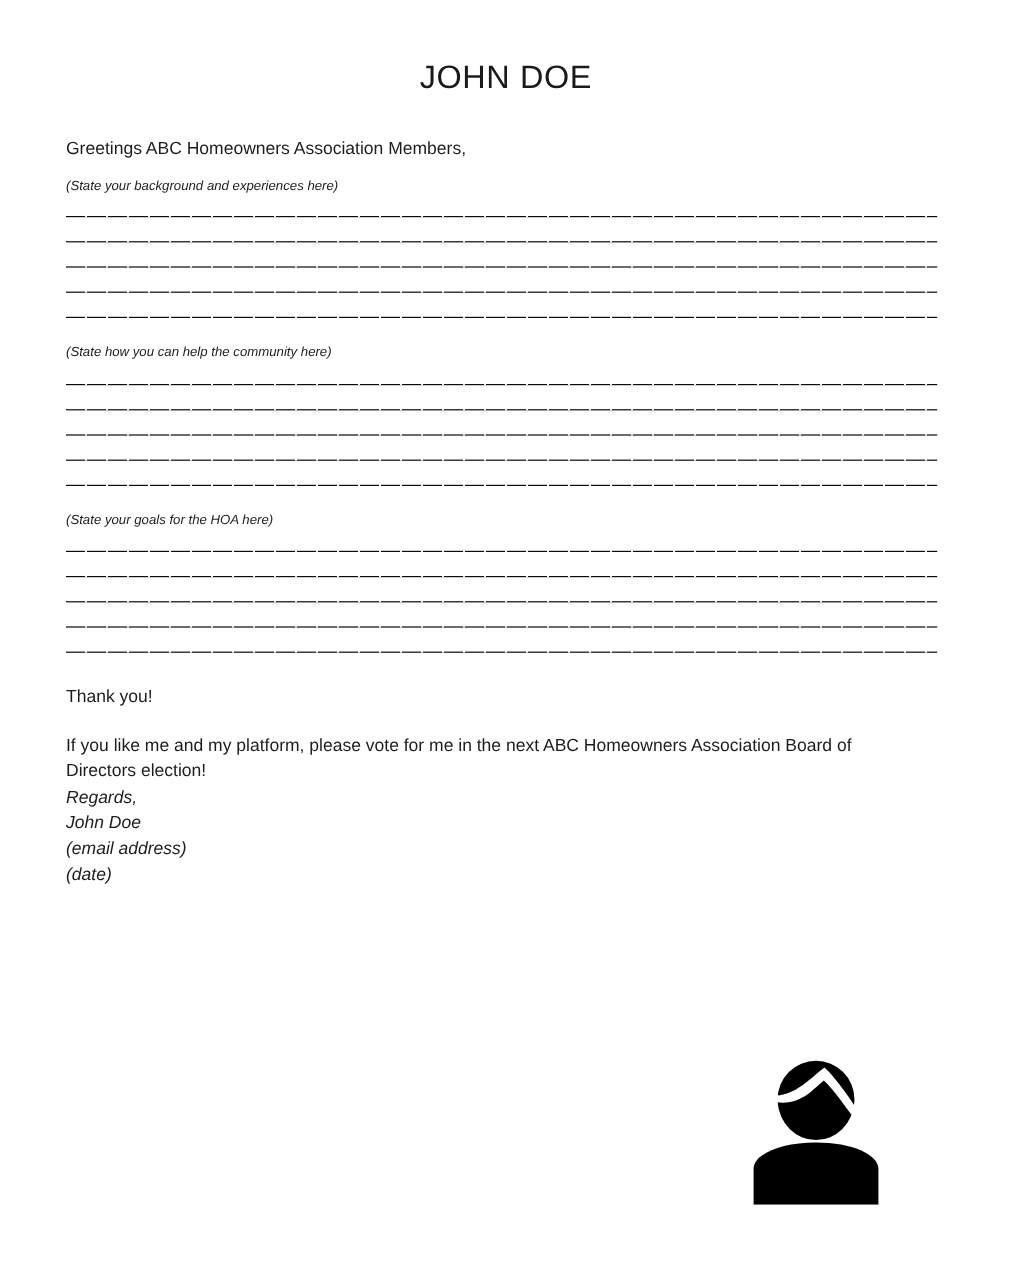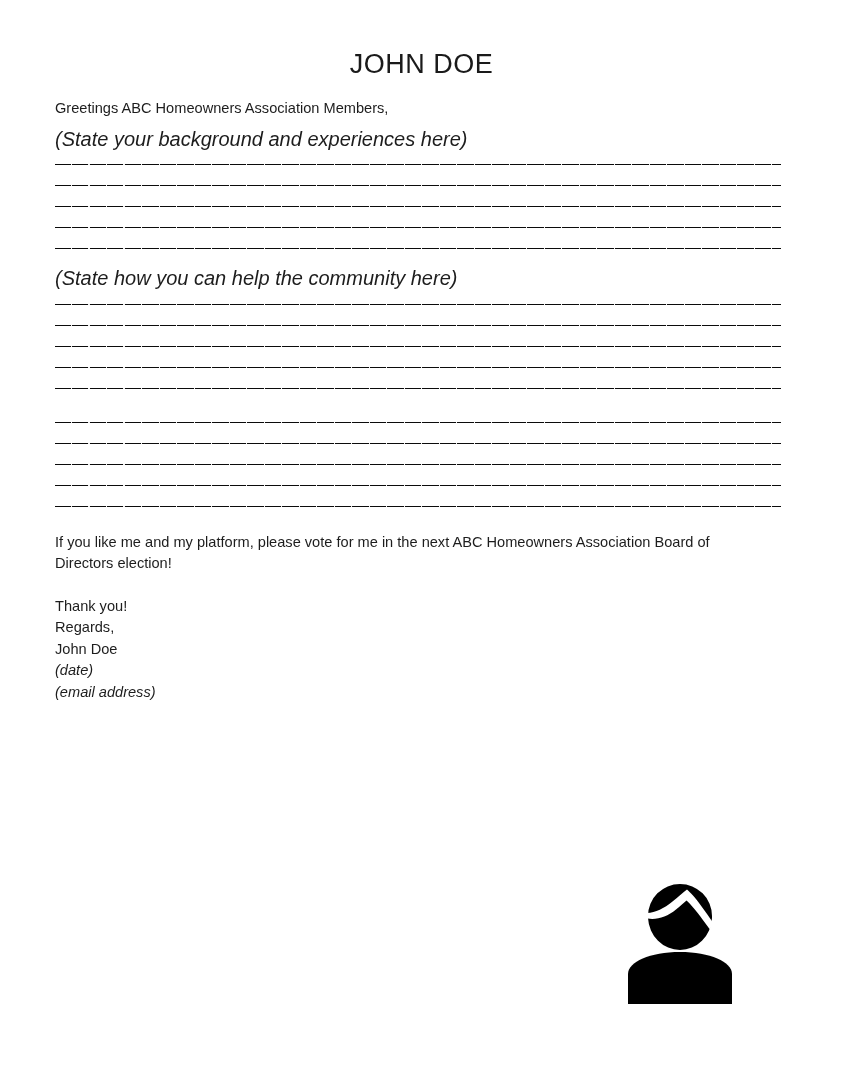--- a/index.html
+++ b/index.html
@@ -28,35 +28,35 @@
     font-weight: 400;
     letter-spacing: 0.5px;
     color: #1a1a1a;
     line-height: 1;
   }
 
   
   .body-wrap {
     position: absolute;
     left: 55px;
-    top: 98px;
+    top: 114px;
     width: 712px;
   }
 
   .para {
     font-size: 14.6px;
     line-height: 21.5px;
     color: #1d1d1d;
     margin: 0;
     white-space: pre-wrap;
   }
   .para.gap-before { margin-top: 21px; }
 
   .prompt {
-    font-size: 20px;
+    font-size: 11px;
     line-height: 21.5px;
     font-style: italic;
     color: #1d1d1d;
     margin: 0;
   }
 
   
   .lines {
     margin: 0;
     padding: 0;
@@ -96,20 +96,21 @@
   .section-block { margin-top: 13px; }
   .section-block.first { margin-top: 9px; }
 
   .after-lines { margin-top: 19px; }
 
   .signoff { margin: 0; }
   .signoff .ln {
     font-size: 14.6px;
     line-height: 21.5px;
     color: #1d1d1d;
+    font-style: italic;
   }
   .signoff .ln.it { font-style: italic; }
 
   
   .person {
     position: absolute;
     left: 624px;
     top: 878px;
     width: 112px;
     height: 126px;
@@ -143,38 +144,39 @@
       <ul class="lines">
         <li class="rule-line"></li>
         <li class="rule-line"></li>
         <li class="rule-line"></li>
         <li class="rule-line"></li>
         <li class="rule-line"></li>
       </ul>
     </div>
 
     <div class="section-block">
+      <p class="prompt">(State your goals for the HOA here)</p>
       <ul class="lines">
         <li class="rule-line"></li>
         <li class="rule-line"></li>
         <li class="rule-line"></li>
         <li class="rule-line"></li>
         <li class="rule-line"></li>
       </ul>
     </div>
 
+    <p class="para gap-before">Thank you!</p>
+
     <p class="para after-lines">If you like me and my platform, please vote for me in the next ABC Homeowners Association Board of Directors election!</p>
-
-    <p class="para gap-before">Thank you!</p>
 
     <div class="signoff gap-before">
       <div class="ln">Regards,</div>
       <div class="ln">John Doe</div>
+      <div class="ln it">(email address)</div>
       <div class="ln it">(date)</div>
-      <div class="ln it">(email address)</div>
     </div>
 
   </div>
 
   <div class="person">
     <svg viewBox="0 0 112 126" width="112" height="126" aria-hidden="true">
 
       <path d="M 24 38
                A 32 32 0 0 1 88 38
                L 88 40

